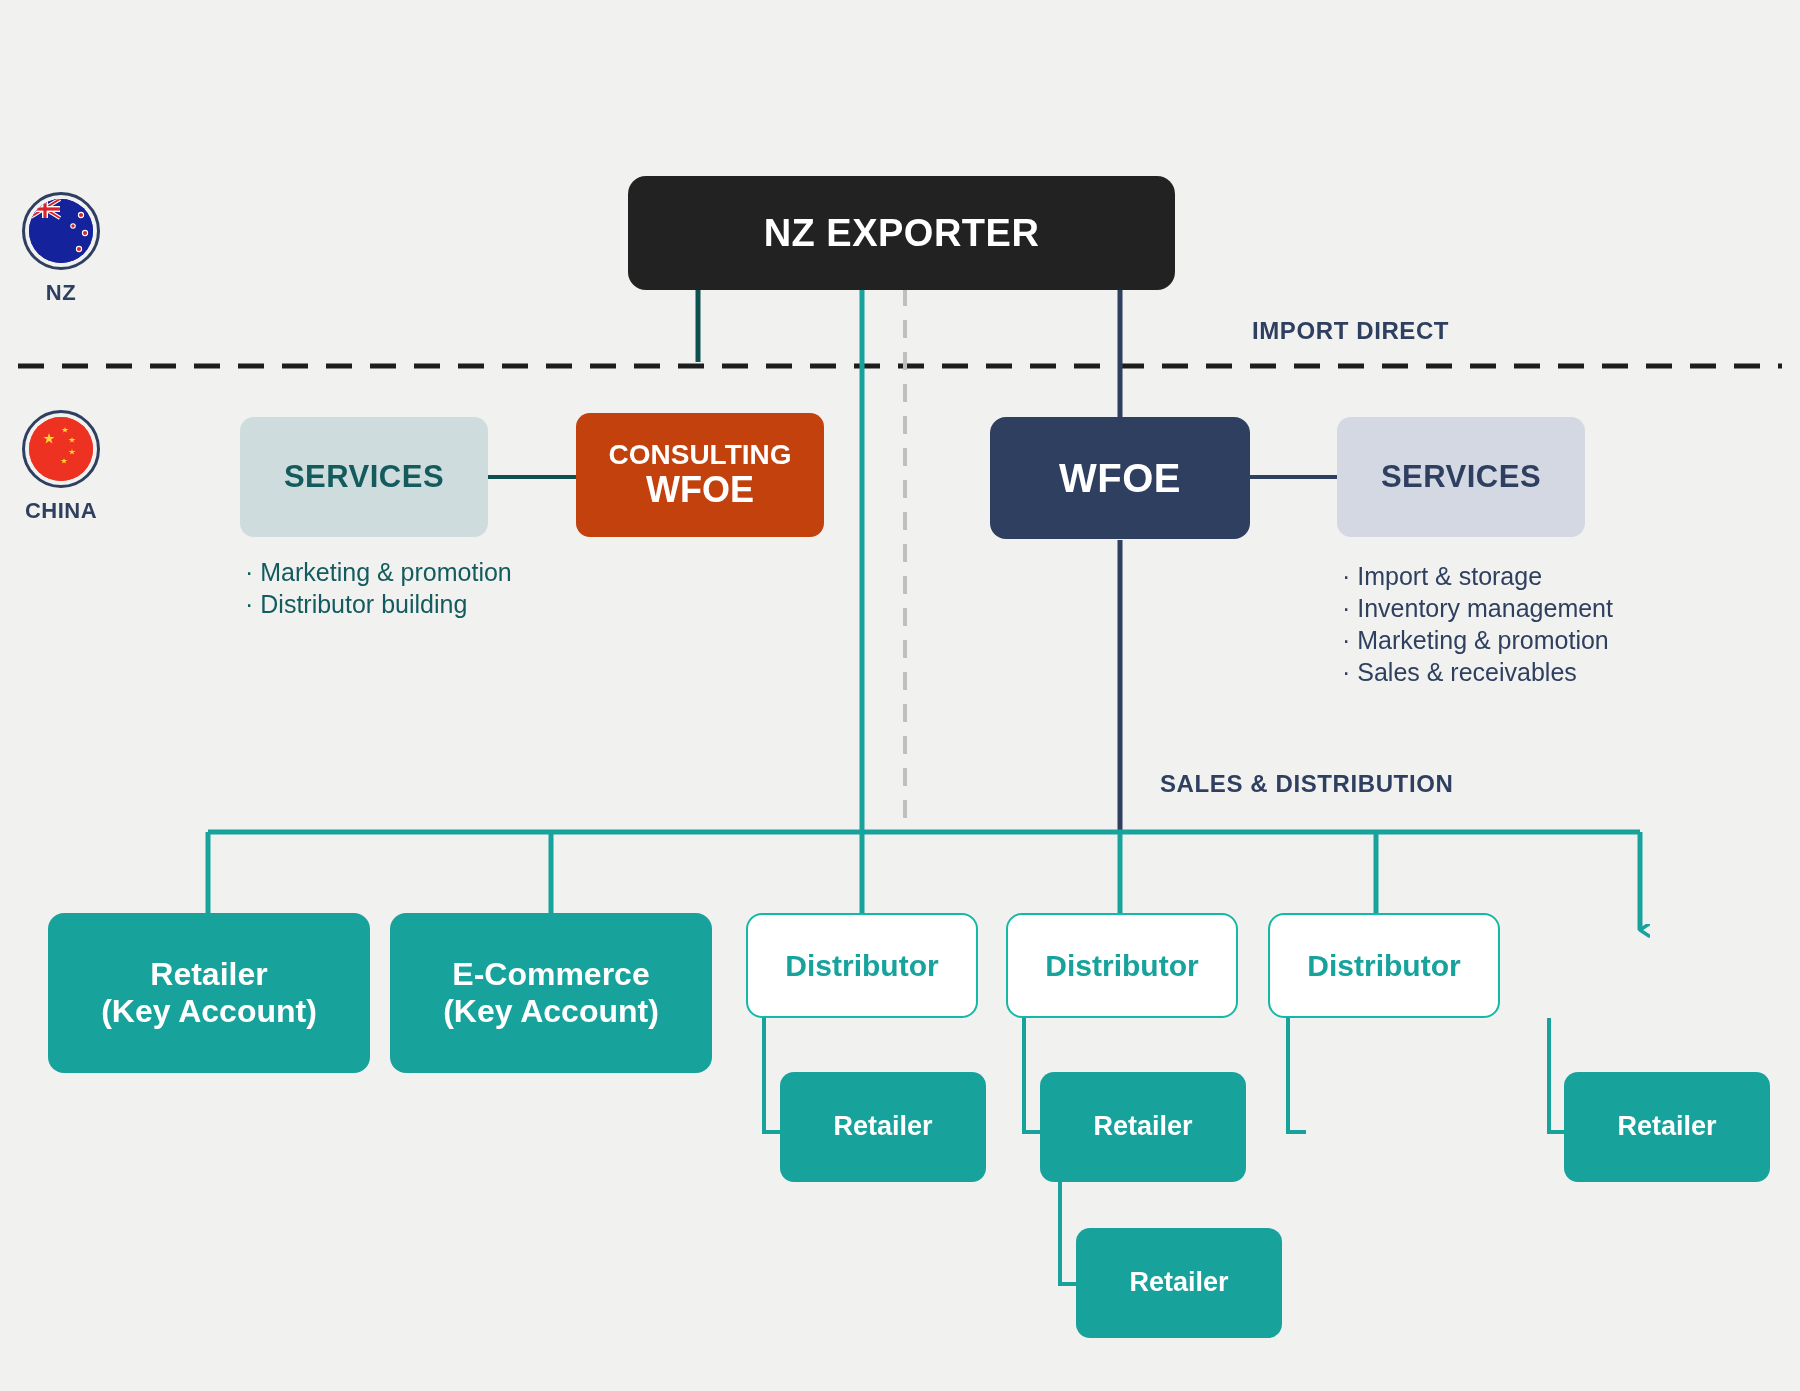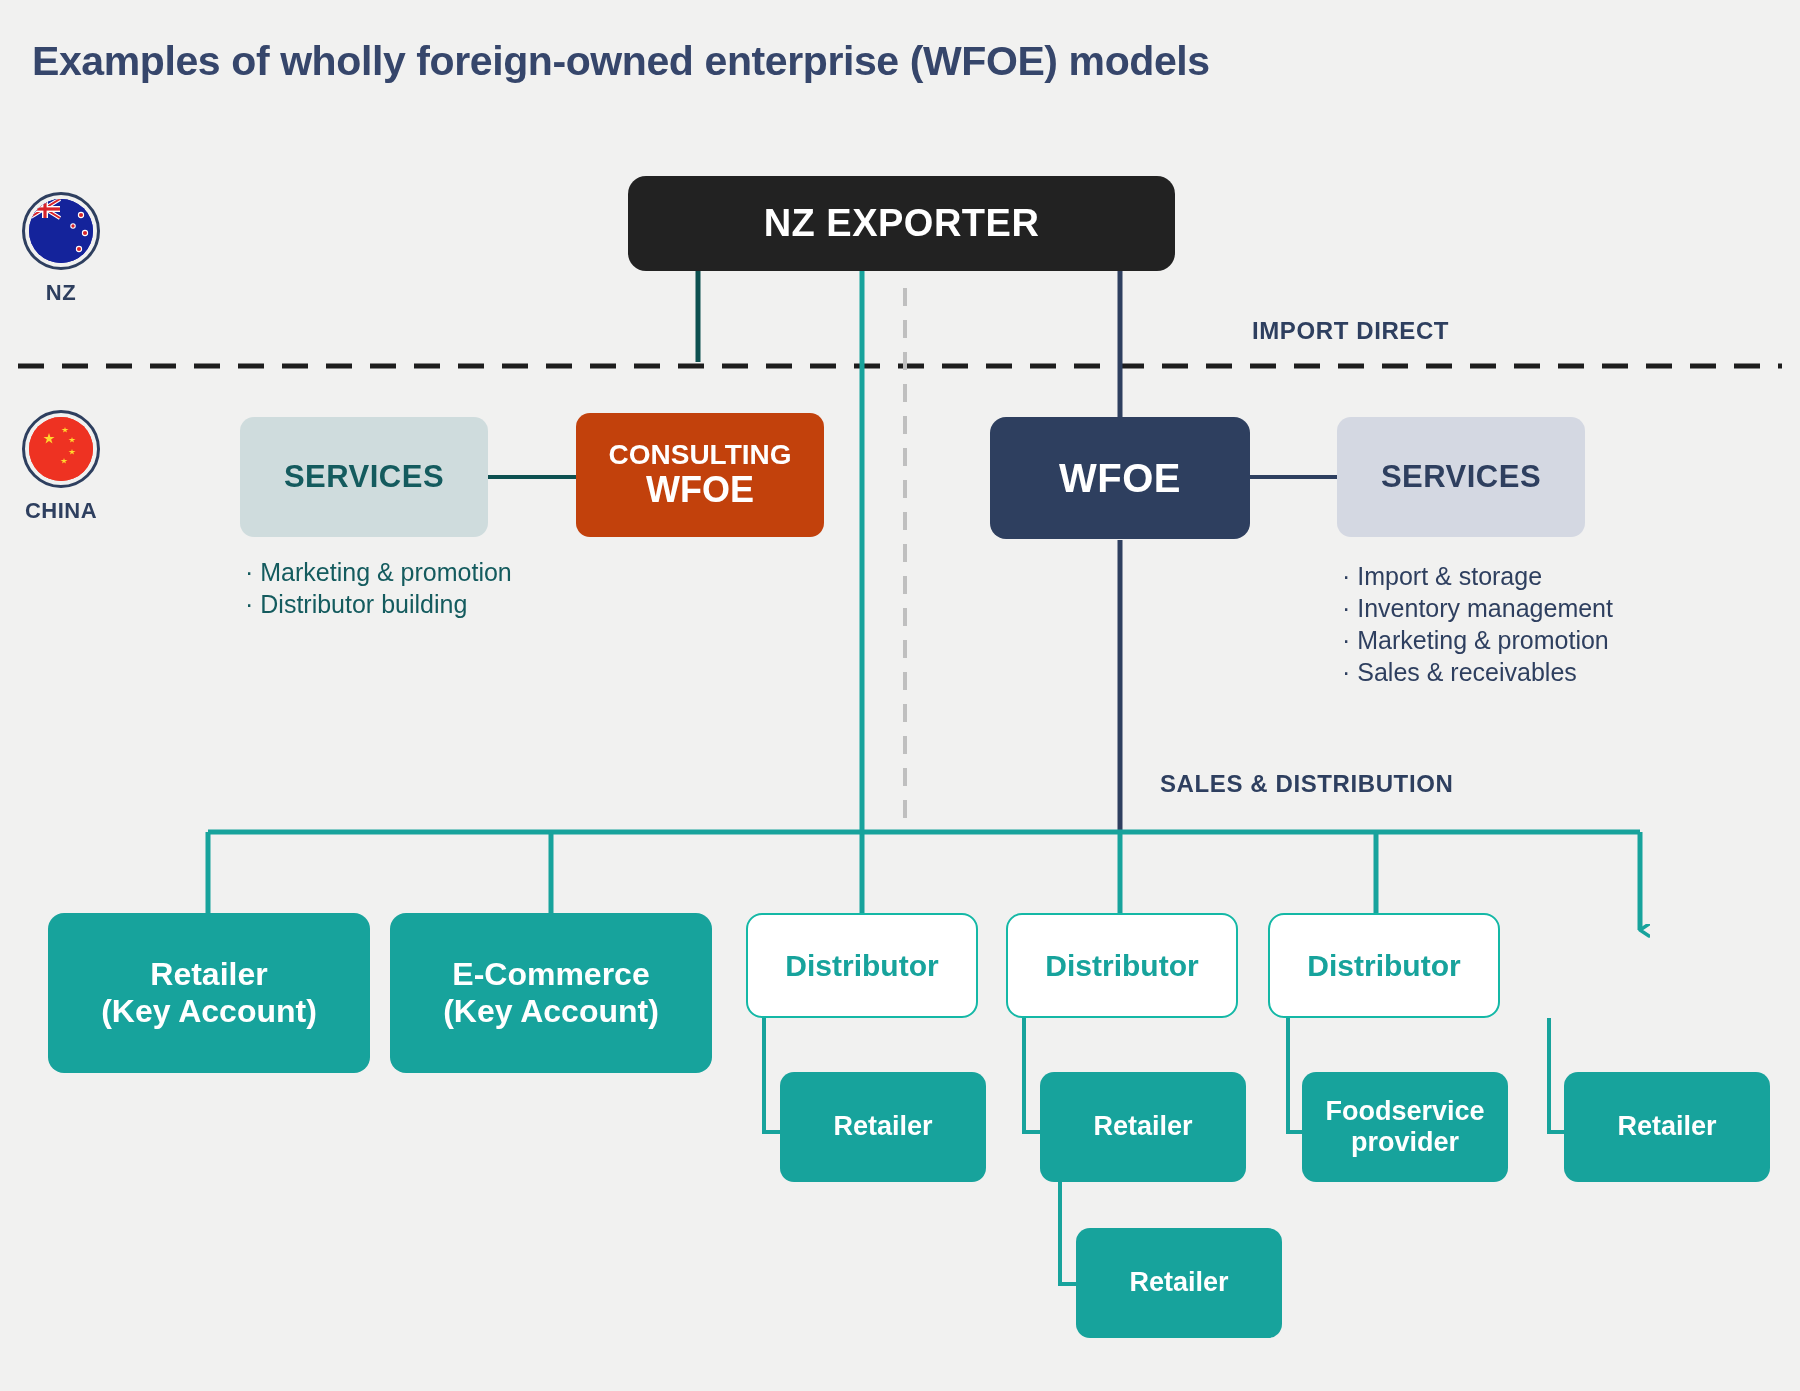--- a/index.html
+++ b/index.html
@@ -118,21 +118,20 @@
 
     <path d="M1024,1018 L1024,1132 L1042,1132" fill="none" stroke="#17a39c" stroke-width="4"></path>
 
     <path d="M1060,1084 L1060,1284 L1078,1284" fill="none" stroke="#17a39c" stroke-width="4"></path>
 
     <path d="M1288,1018 L1288,1132 L1306,1132" fill="none" stroke="#17a39c" stroke-width="4"></path>
 
     <path d="M1549,1018 L1549,1132 L1567,1132" fill="none" stroke="#17a39c" stroke-width="4"></path>
   </svg>
 
-  <div class="title">Examples of wholly foreign-owned enterprise (WFOE) models</div>
 
   <div class="flagwrap" style="left:22px;top:192px;">
     <div class="flag-ring">
       <div class="flag-disc" style="background:#1414a0;">
         <svg viewBox="0 0 64 64" width="64" height="64">
           <rect width="64" height="64" fill="#14239b"></rect>
           <g>
             <rect x="0" y="0" width="31" height="19" fill="#14239b"></rect>
             <path d="M0,0 L31,19 M31,0 L0,19" stroke="#ffffff" stroke-width="4"></path>
             <path d="M0,0 L31,19 M31,0 L0,19" stroke="#d8232a" stroke-width="2"></path>
@@ -164,21 +163,21 @@
             <polygon points="43,20 45,25.5 39.5,22 46.5,22 41,25.5"></polygon>
             <polygon points="43,32 45,37.5 39.5,34 46.5,34 41,37.5"></polygon>
             <polygon points="35,41 37,46.5 31.5,43 38.5,43 33,46.5"></polygon>
           </g>
         </svg>
       </div>
     </div>
     <div class="flag-label" style="margin-left:-16px;">CHINA</div>
   </div>
 
-  <div class="box box-exporter" style="left:628px;top:176px;width:547px;height:95px;">
+  <div class="box box-exporter" style="left:628px;top:176px;width:547px;height:114px;">
     <span>NZ EXPORTER</span>
   </div>
 
   <div class="caption" style="left:1220px;top:317px;margin-left:32px;">IMPORT DIRECT</div>
 
   <div class="box box-serv-left" style="left:240px;top:417px;width:248px;height:120px;">
     <span>SERVICES</span>
   </div>
 
   <div class="box box-consulting" style="left:576px;top:413px;width:248px;height:124px;flex-direction:column;">
@@ -232,24 +231,20 @@
 
 
   <div class="box box-teal-sm" style="left:780px;top:1072px;width:206px;height:110px;flex-direction:column;">
     <span>Retailer</span>
   </div>
 
   <div class="box box-teal-sm" style="left:1040px;top:1072px;width:206px;height:110px;flex-direction:column;">
     <span>Retailer</span>
   </div>
 
-  <div class="box box-teal-sm" style="left:1302px;top:1072px;width:206px;height:110px;flex-direction:column;">
-    <span>Foodservice</span>
-    <span>provider</span>
-  </div>
 
   <div class="box box-teal-sm" style="left:1564px;top:1072px;width:206px;height:110px;flex-direction:column;">
     <span>Retailer</span>
   </div>
 
   <div class="box box-teal-sm" style="left:1076px;top:1228px;width:206px;height:110px;flex-direction:column;">
     <span>Retailer</span>
   </div>
 
 </div>

